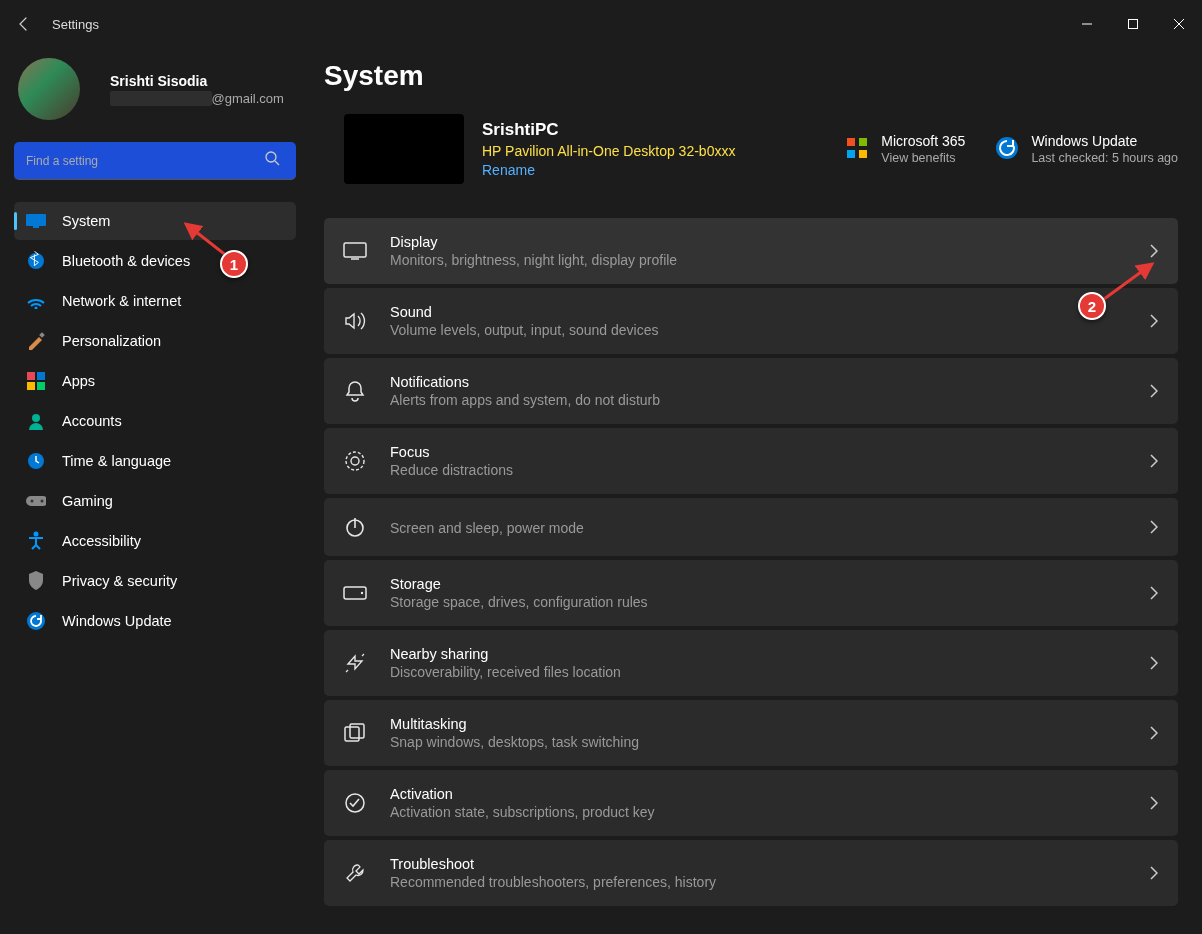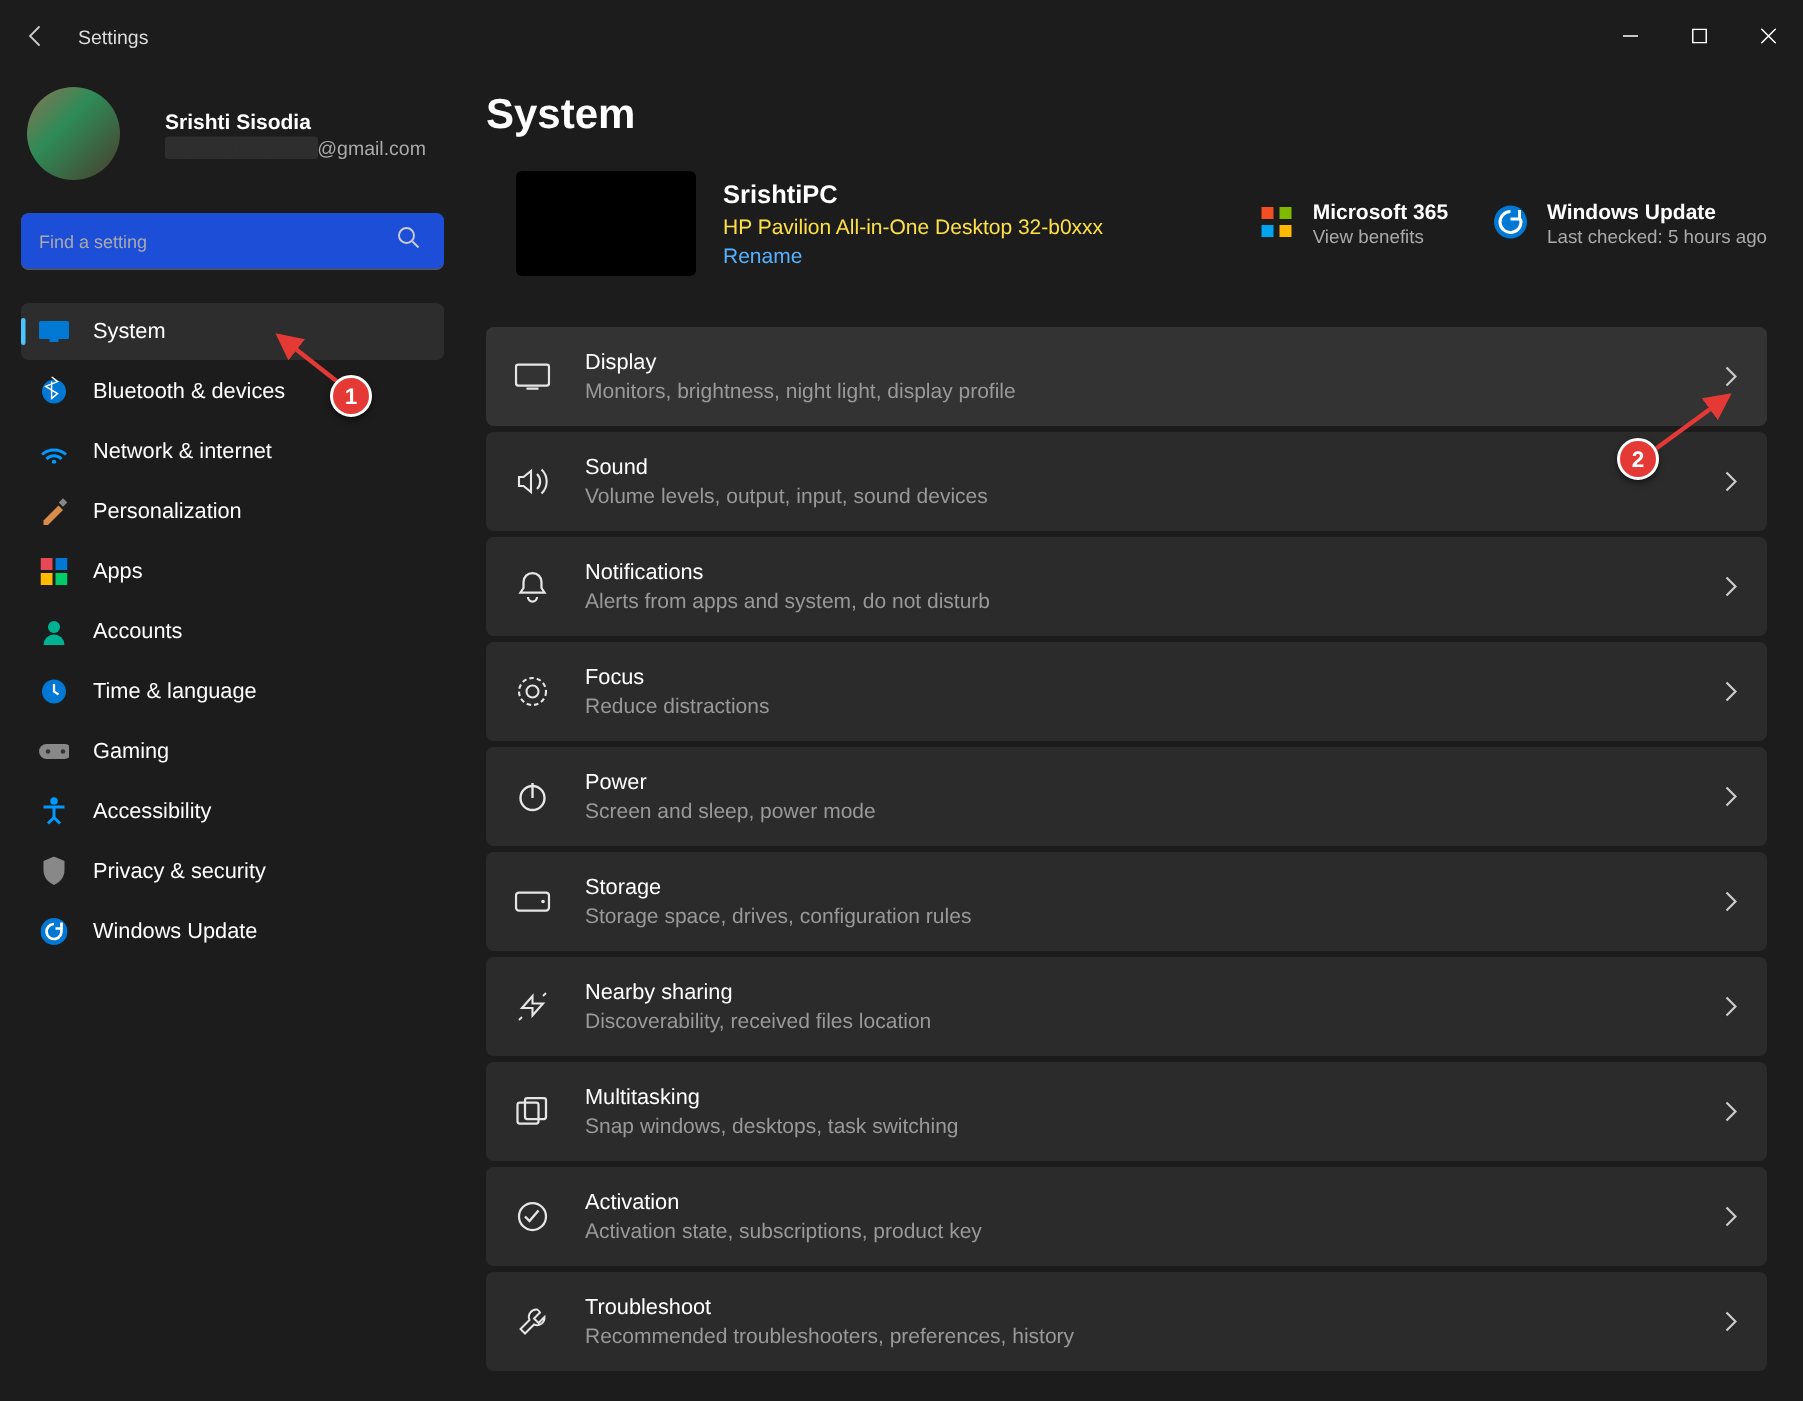--- a/index.html
+++ b/index.html
@@ -30,21 +30,21 @@
   .main { flex: 1; padding: 12px 24px 0 14px; overflow-y: auto; }
   .page-title { font-size: 28px; font-weight: 600; margin-bottom: 22px; }
   .device-row { display: flex; align-items: center; margin-bottom: 34px; padding-left: 20px; }
   .device-img { width: 120px; height: 70px; background: #000; border-radius: 4px; margin-right: 18px; }
   .device-info .device-name { font-size: 17px; font-weight: 600; }
   .device-info .device-model { font-size: 14px; color: #fde047; margin-top: 3px; }
   .device-info .rename { font-size: 14px; color: #55b1ff; margin-top: 3px; cursor: pointer; }
   .promo { display: flex; gap: 30px; margin-left: auto; }
   .promo-item { display: flex; gap: 12px; align-items: flex-start; }
   .promo-icon { width: 24px; height: 24px; flex-shrink: 0; margin-top: 3px; }
-  .promo-title { font-size: 14px; font-weight: 700; }
+  .promo-title { font-size: 14px; font-weight: 400; }
   .promo-sub { font-size: 12.5px; color: #aaa; margin-top: 2px; }
   .settings-list { display: flex; flex-direction: column; gap: 4px; }
   .setting-item { display: flex; align-items: center; background: #2b2b2b; border-radius: 5px; padding: 16px 20px 16px 18px; cursor: pointer; }
   .setting-item.hl { background: #333; }
   .setting-icon { width: 26px; height: 26px; display: flex; align-items: center; justify-content: center; color: #e6e6e6; margin-right: 22px; flex-shrink: 0; }
   .setting-text { flex: 1; }
   .setting-title { font-size: 14.5px; }
   .setting-sub { font-size: 14px; color: #999; margin-top: 2px; }
   .chevron { color: #ccc; }
   
@@ -318,21 +318,20 @@
           </div>
         </div>
         <div class="setting-item">
           <div class="setting-icon">
             <svg width="20" height="22" viewBox="0 0 20 22">
               <circle cx="10" cy="12" r="8" stroke="#e6e6e6" stroke-width="1.6" fill="none"></circle>
               <line x1="10" y1="2" x2="10" y2="12" stroke="#e6e6e6" stroke-width="1.6"></line>
             </svg>
           </div>
           <div class="setting-text">
-            <div class="setting-title">Power</div>
             <div class="setting-sub">Screen and sleep, power mode</div>
           </div>
           <div class="chevron">
             <svg width="8" height="14">
               <path d="M1 1l6 6-6 6" stroke="#ccc" stroke-width="1.5" fill="none"></path>
             </svg>
           </div>
         </div>
         <div class="setting-item">
           <div class="setting-icon">

